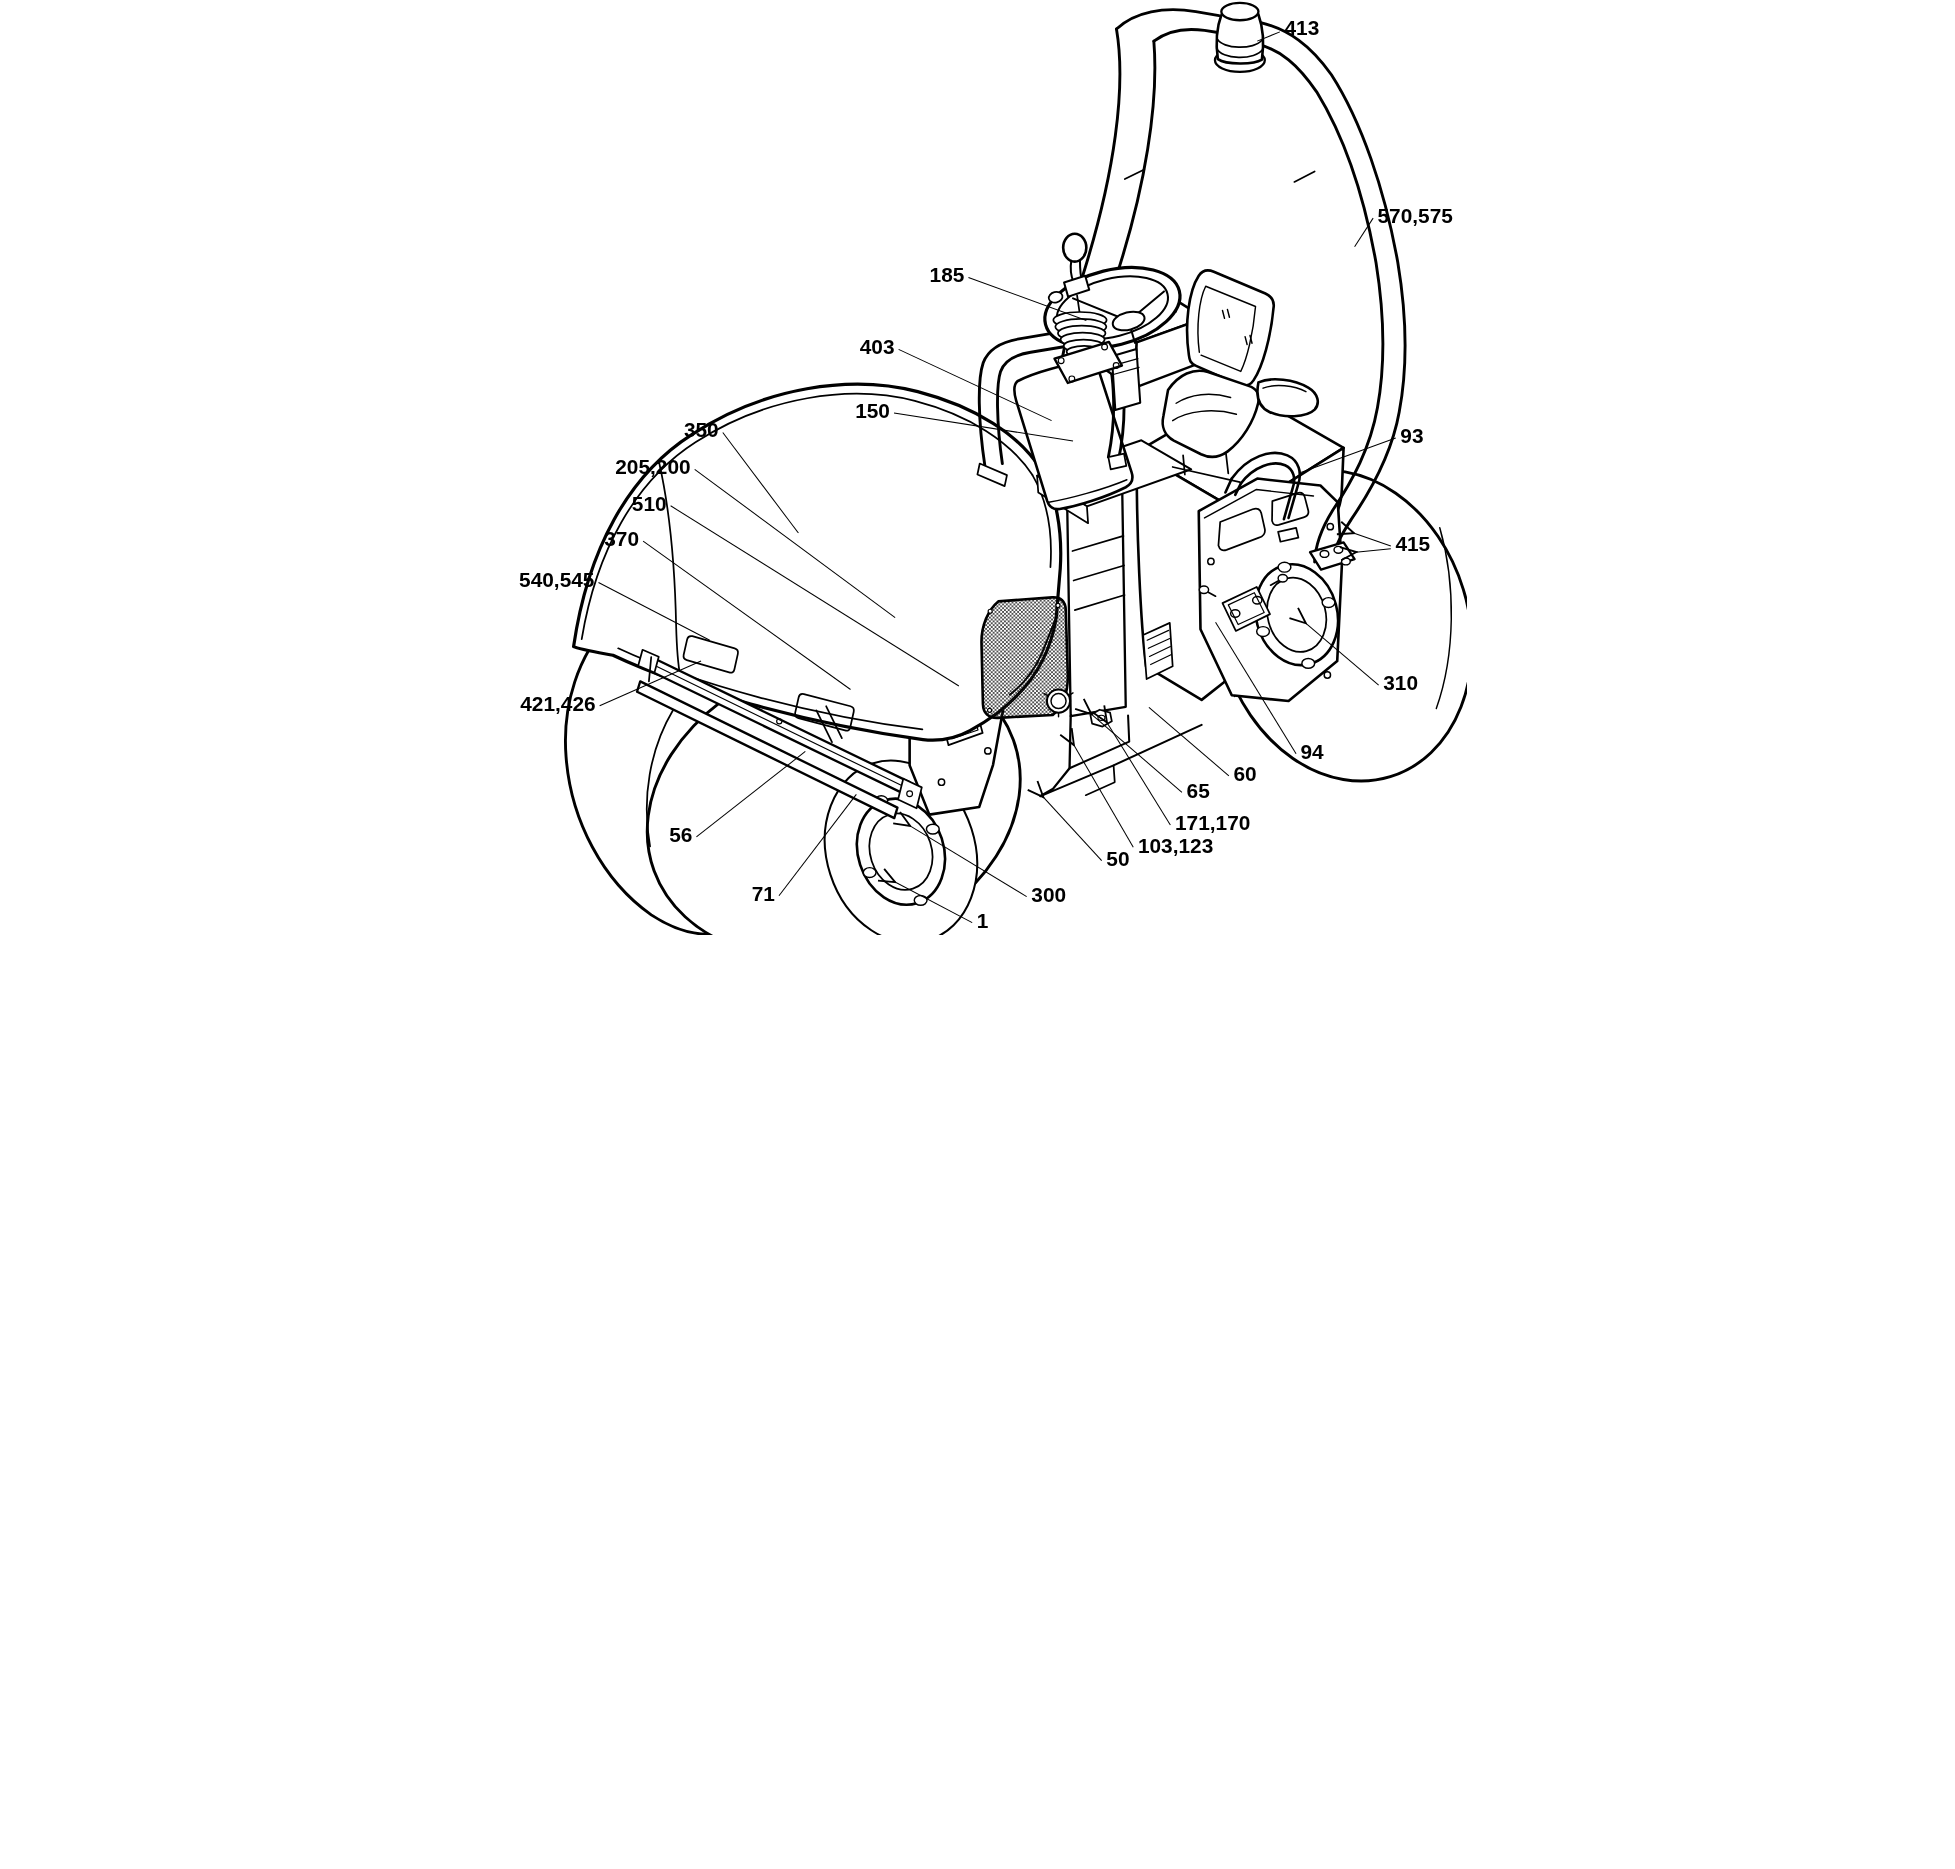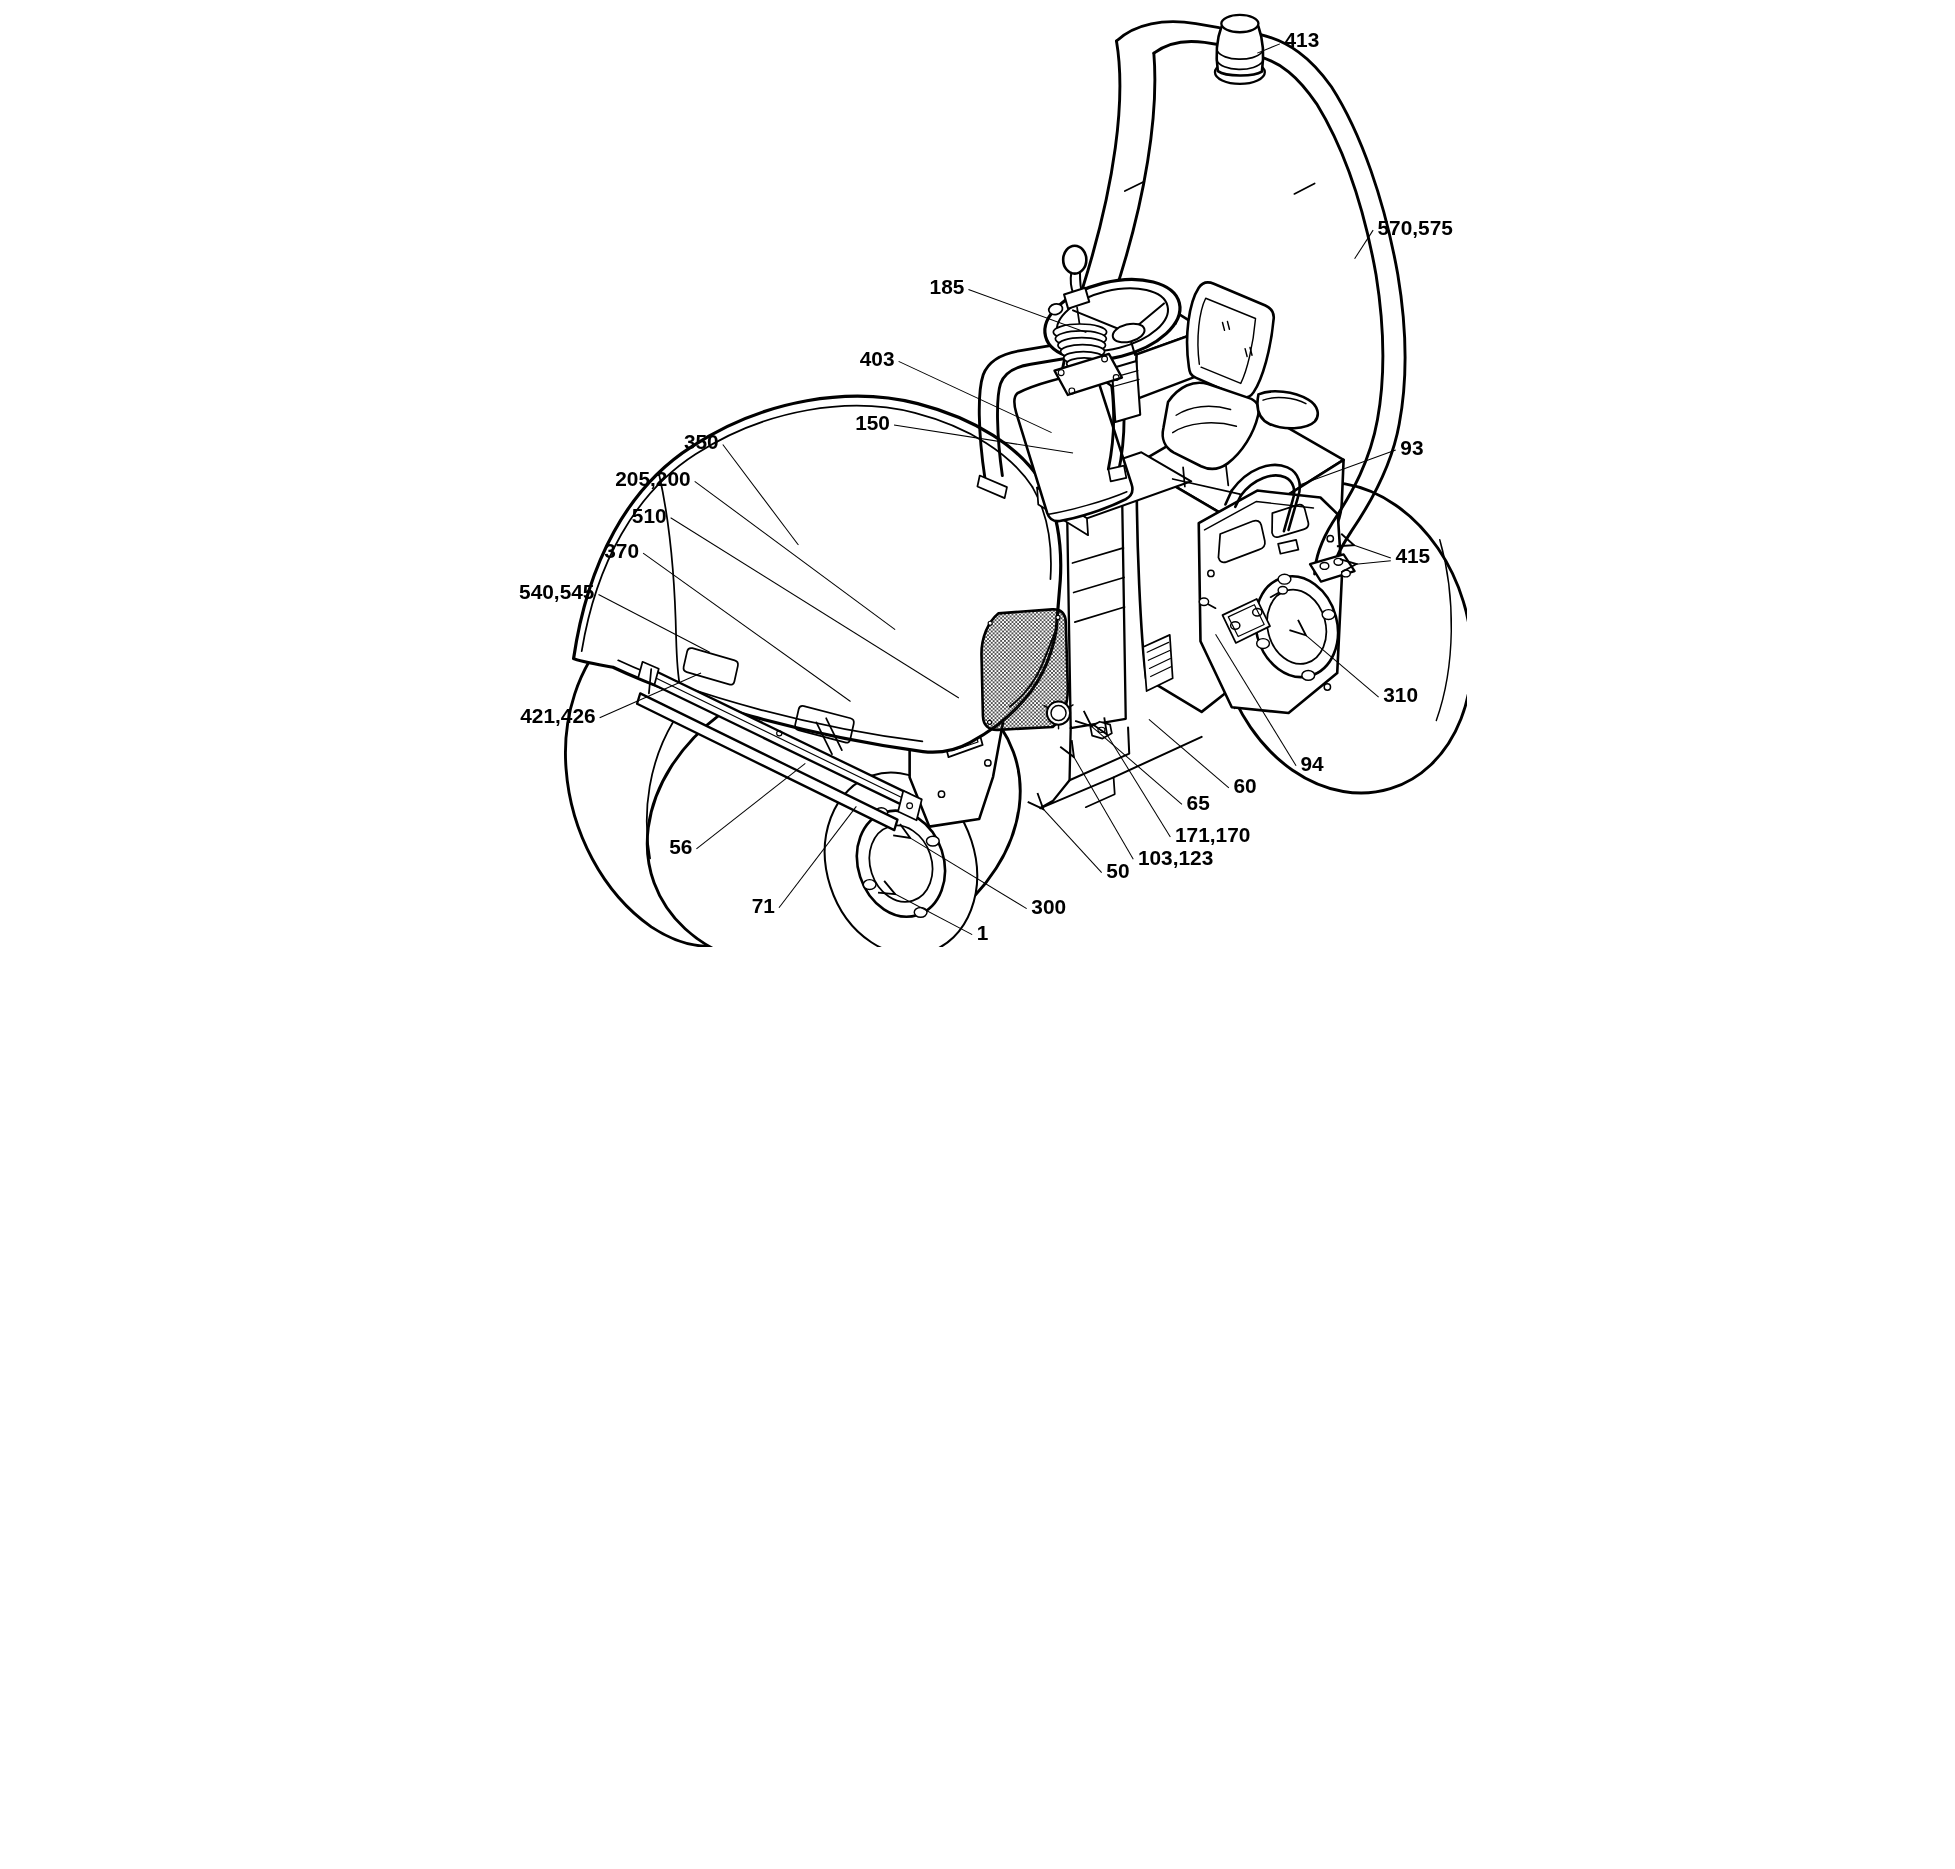--- a/index.html
+++ b/index.html
@@ -1,16 +1,16 @@
 <!DOCTYPE html>
 <html style="font-size:9.3px"><head>
 <meta charset="utf-8">
 <style>
   html,body{margin:0;padding:0;background:#ffffff;}
-  .stage{width:100%;max-width:978px;margin:12px auto;background:#7f1d1d;}
+  .stage{width:100%;max-width:978px;margin:0 auto;background:#7f1d1d;}
   svg{display:block;width:100%;height:auto;background:#ffffff;}
   text.callout{font-family:"Liberation Sans","DejaVu Sans",sans-serif;font-weight:bold;font-size:72px;fill:#000;}
 </style>
 </head>
 <body>
 
 <div class="stage">
 <svg id="diagram-svg" viewBox="0 0 3376 3228" xmlns="http://www.w3.org/2000/svg">
   <defs>
     <pattern id="mesh" width="13" height="13" patternUnits="userSpaceOnUse">

